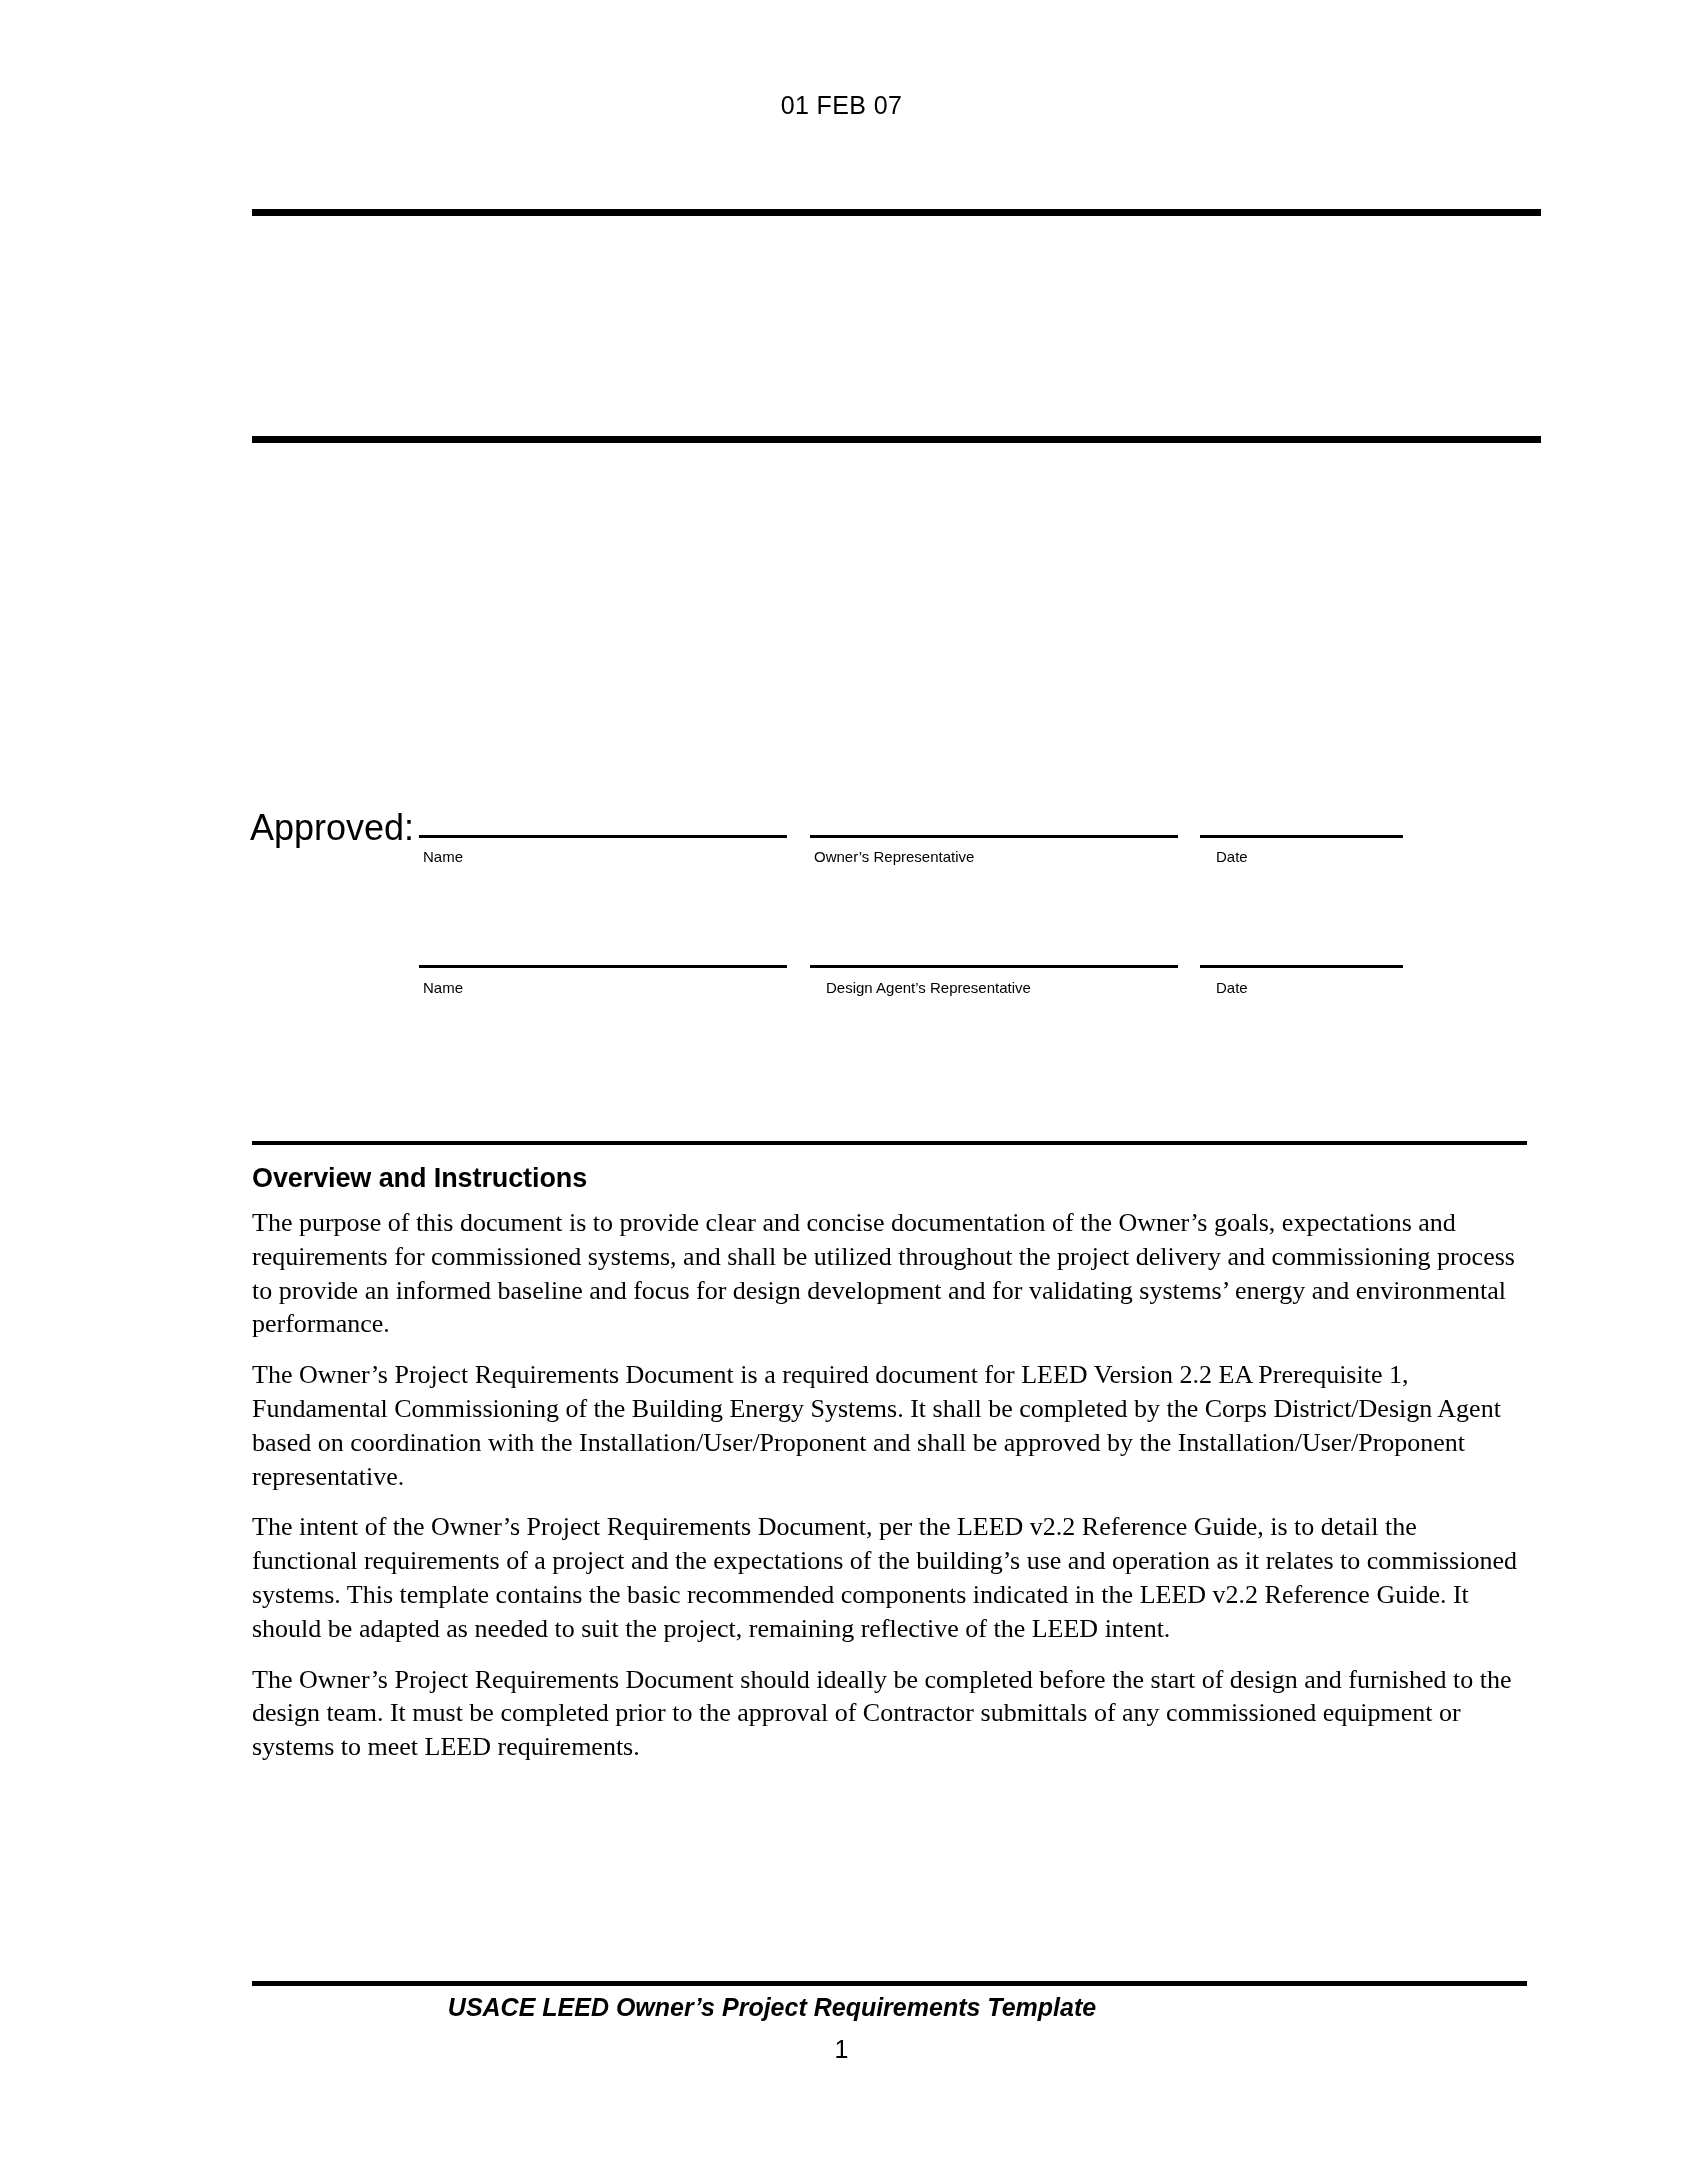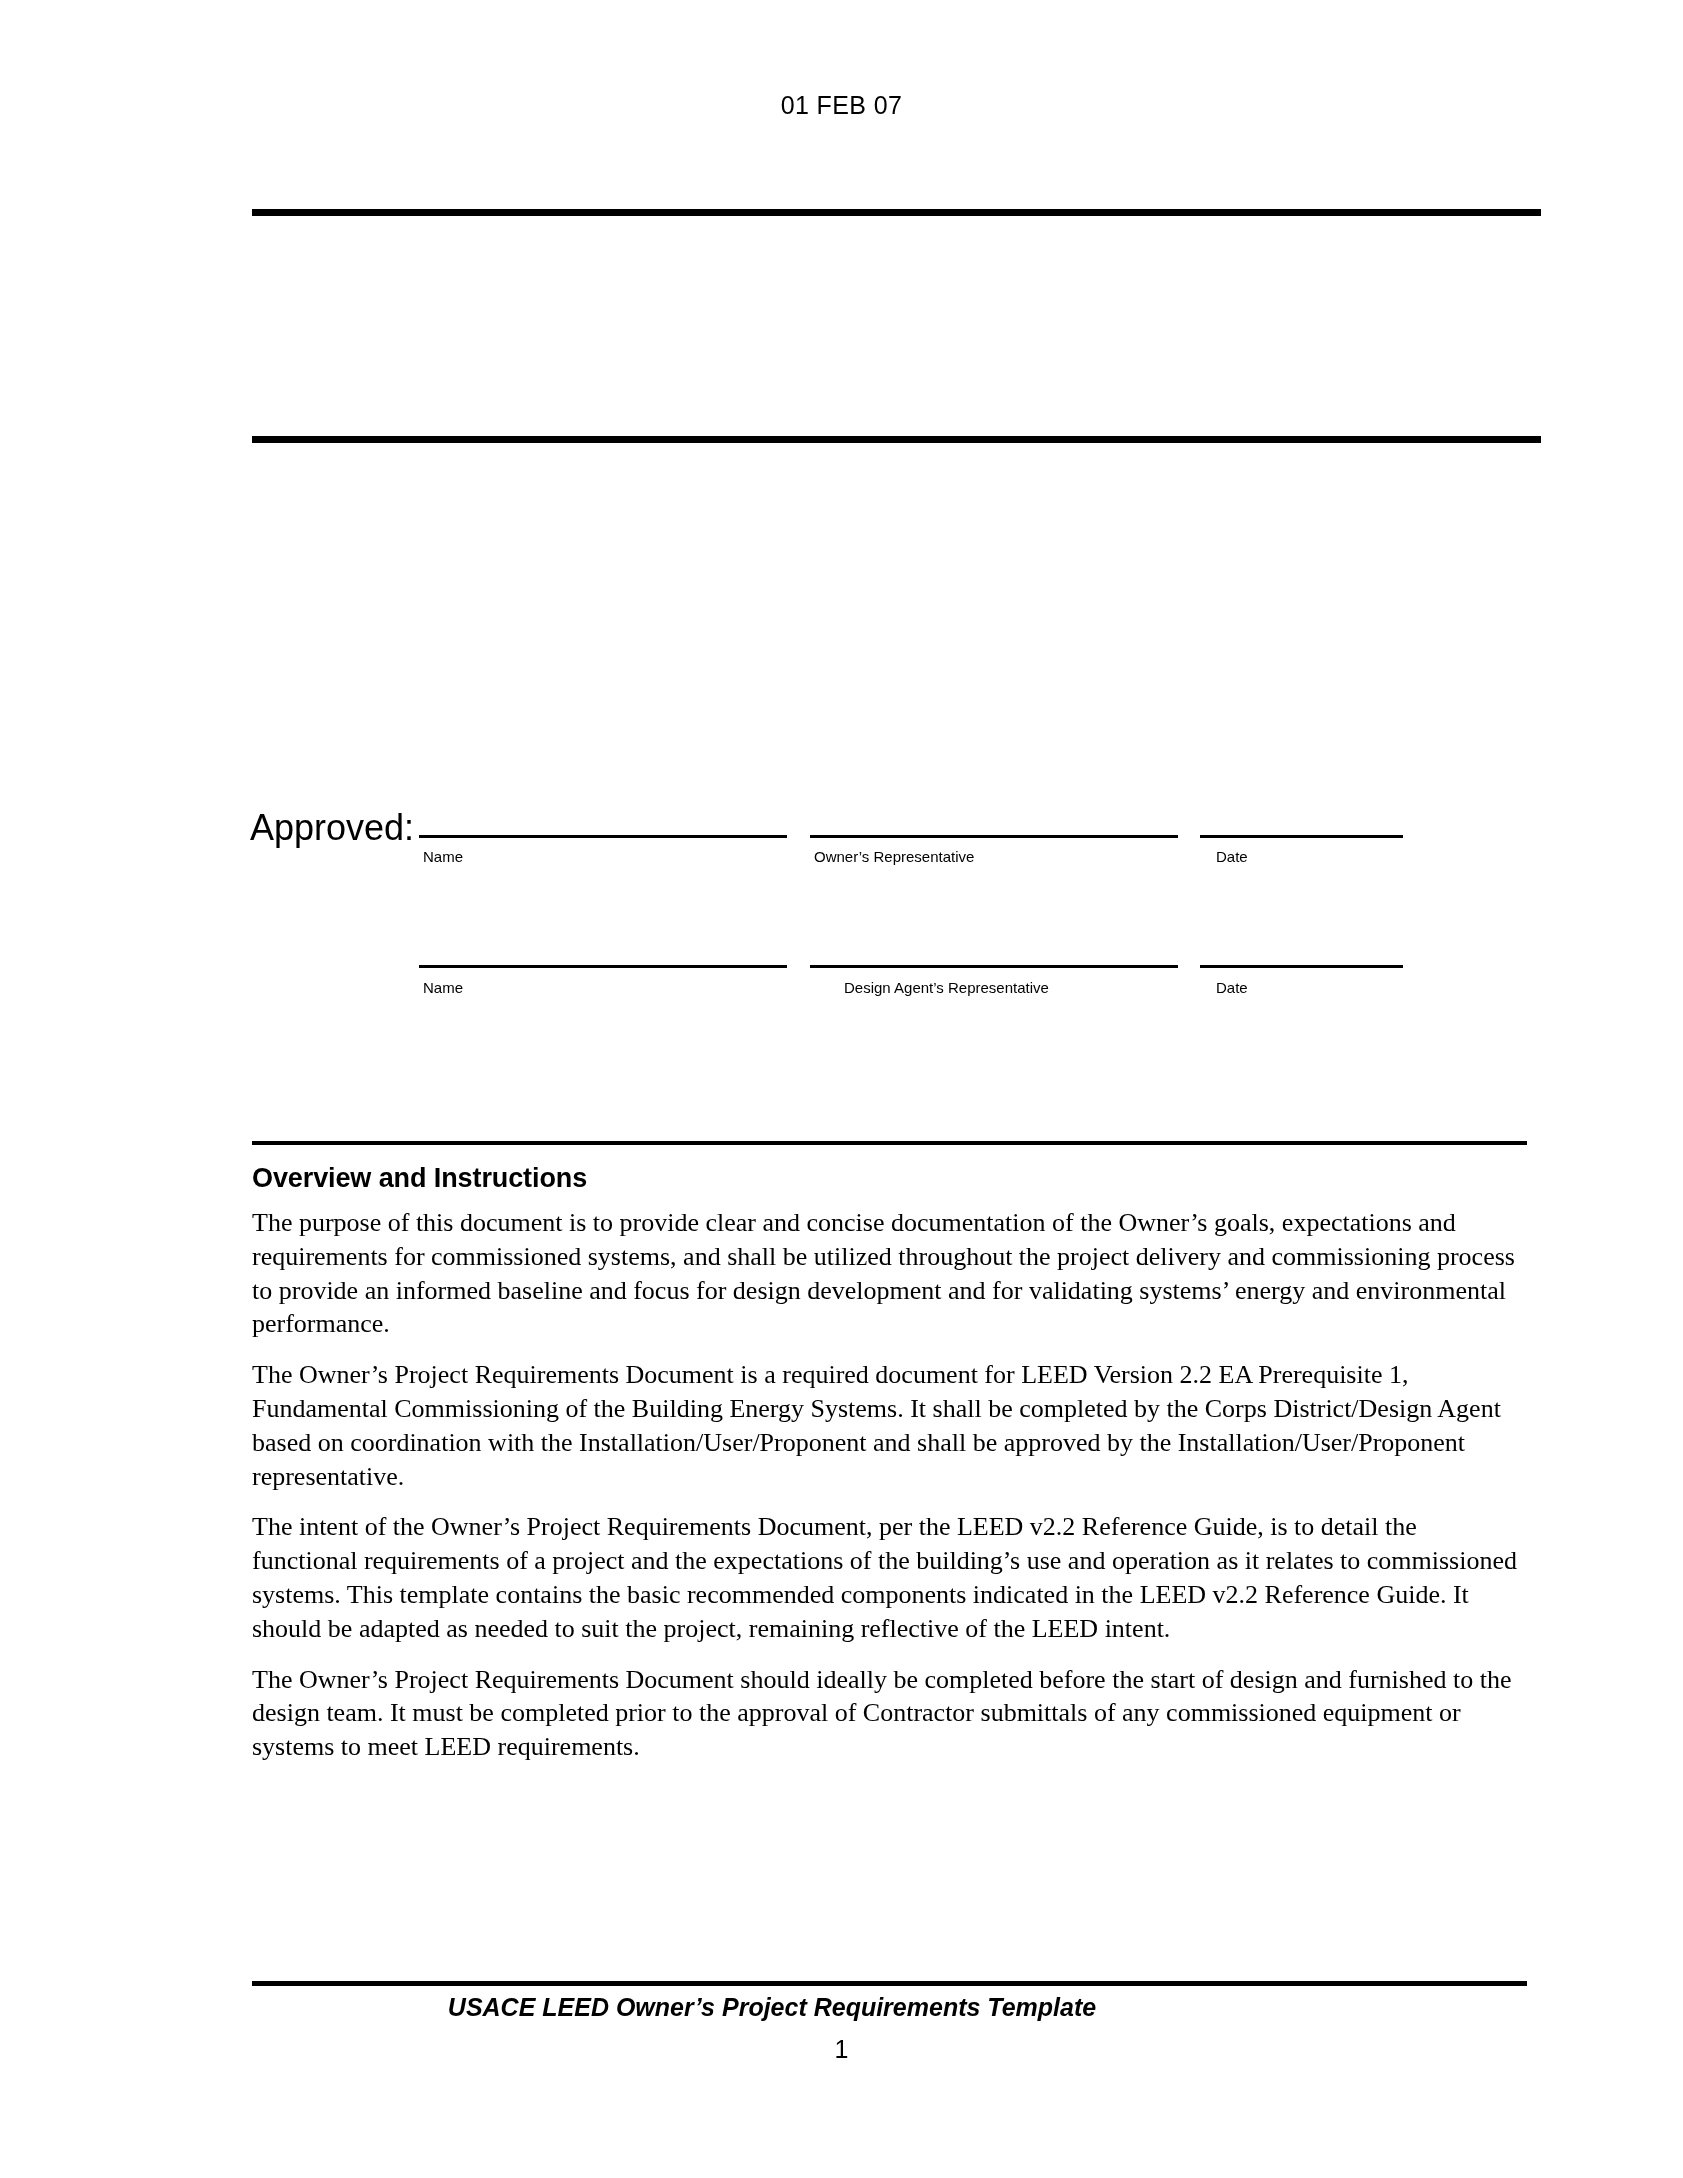--- a/index.html
+++ b/index.html
@@ -121,21 +121,21 @@
   .sig-r1-date-line  { left: 1200px; top: 835px; width: 203px; }
   .sig-r1-name-cap   { left: 423px;  top: 848px; }
   .sig-r1-rep-cap    { left: 814px;  top: 848px; }
   .sig-r1-date-cap   { left: 1216px; top: 848px; }
 
   
   .sig-r2-name-line  { left: 419px;  top: 965px; width: 368px; }
   .sig-r2-rep-line   { left: 810px;  top: 965px; width: 368px; }
   .sig-r2-date-line  { left: 1200px; top: 965px; width: 203px; }
   .sig-r2-name-cap   { left: 423px;  top: 979px; }
-  .sig-r2-rep-cap    { left: 844px;  top: 979px; }
+  .sig-r2-rep-cap    { left: 826px;  top: 979px; }
   .sig-r2-date-cap   { left: 1216px; top: 979px; }
 
   
   .rule-thin-overview {
     position: absolute;
     left: 252px;
     top: 1141px;
     width: 1275px;
     height: 4px;
     background: #000;

